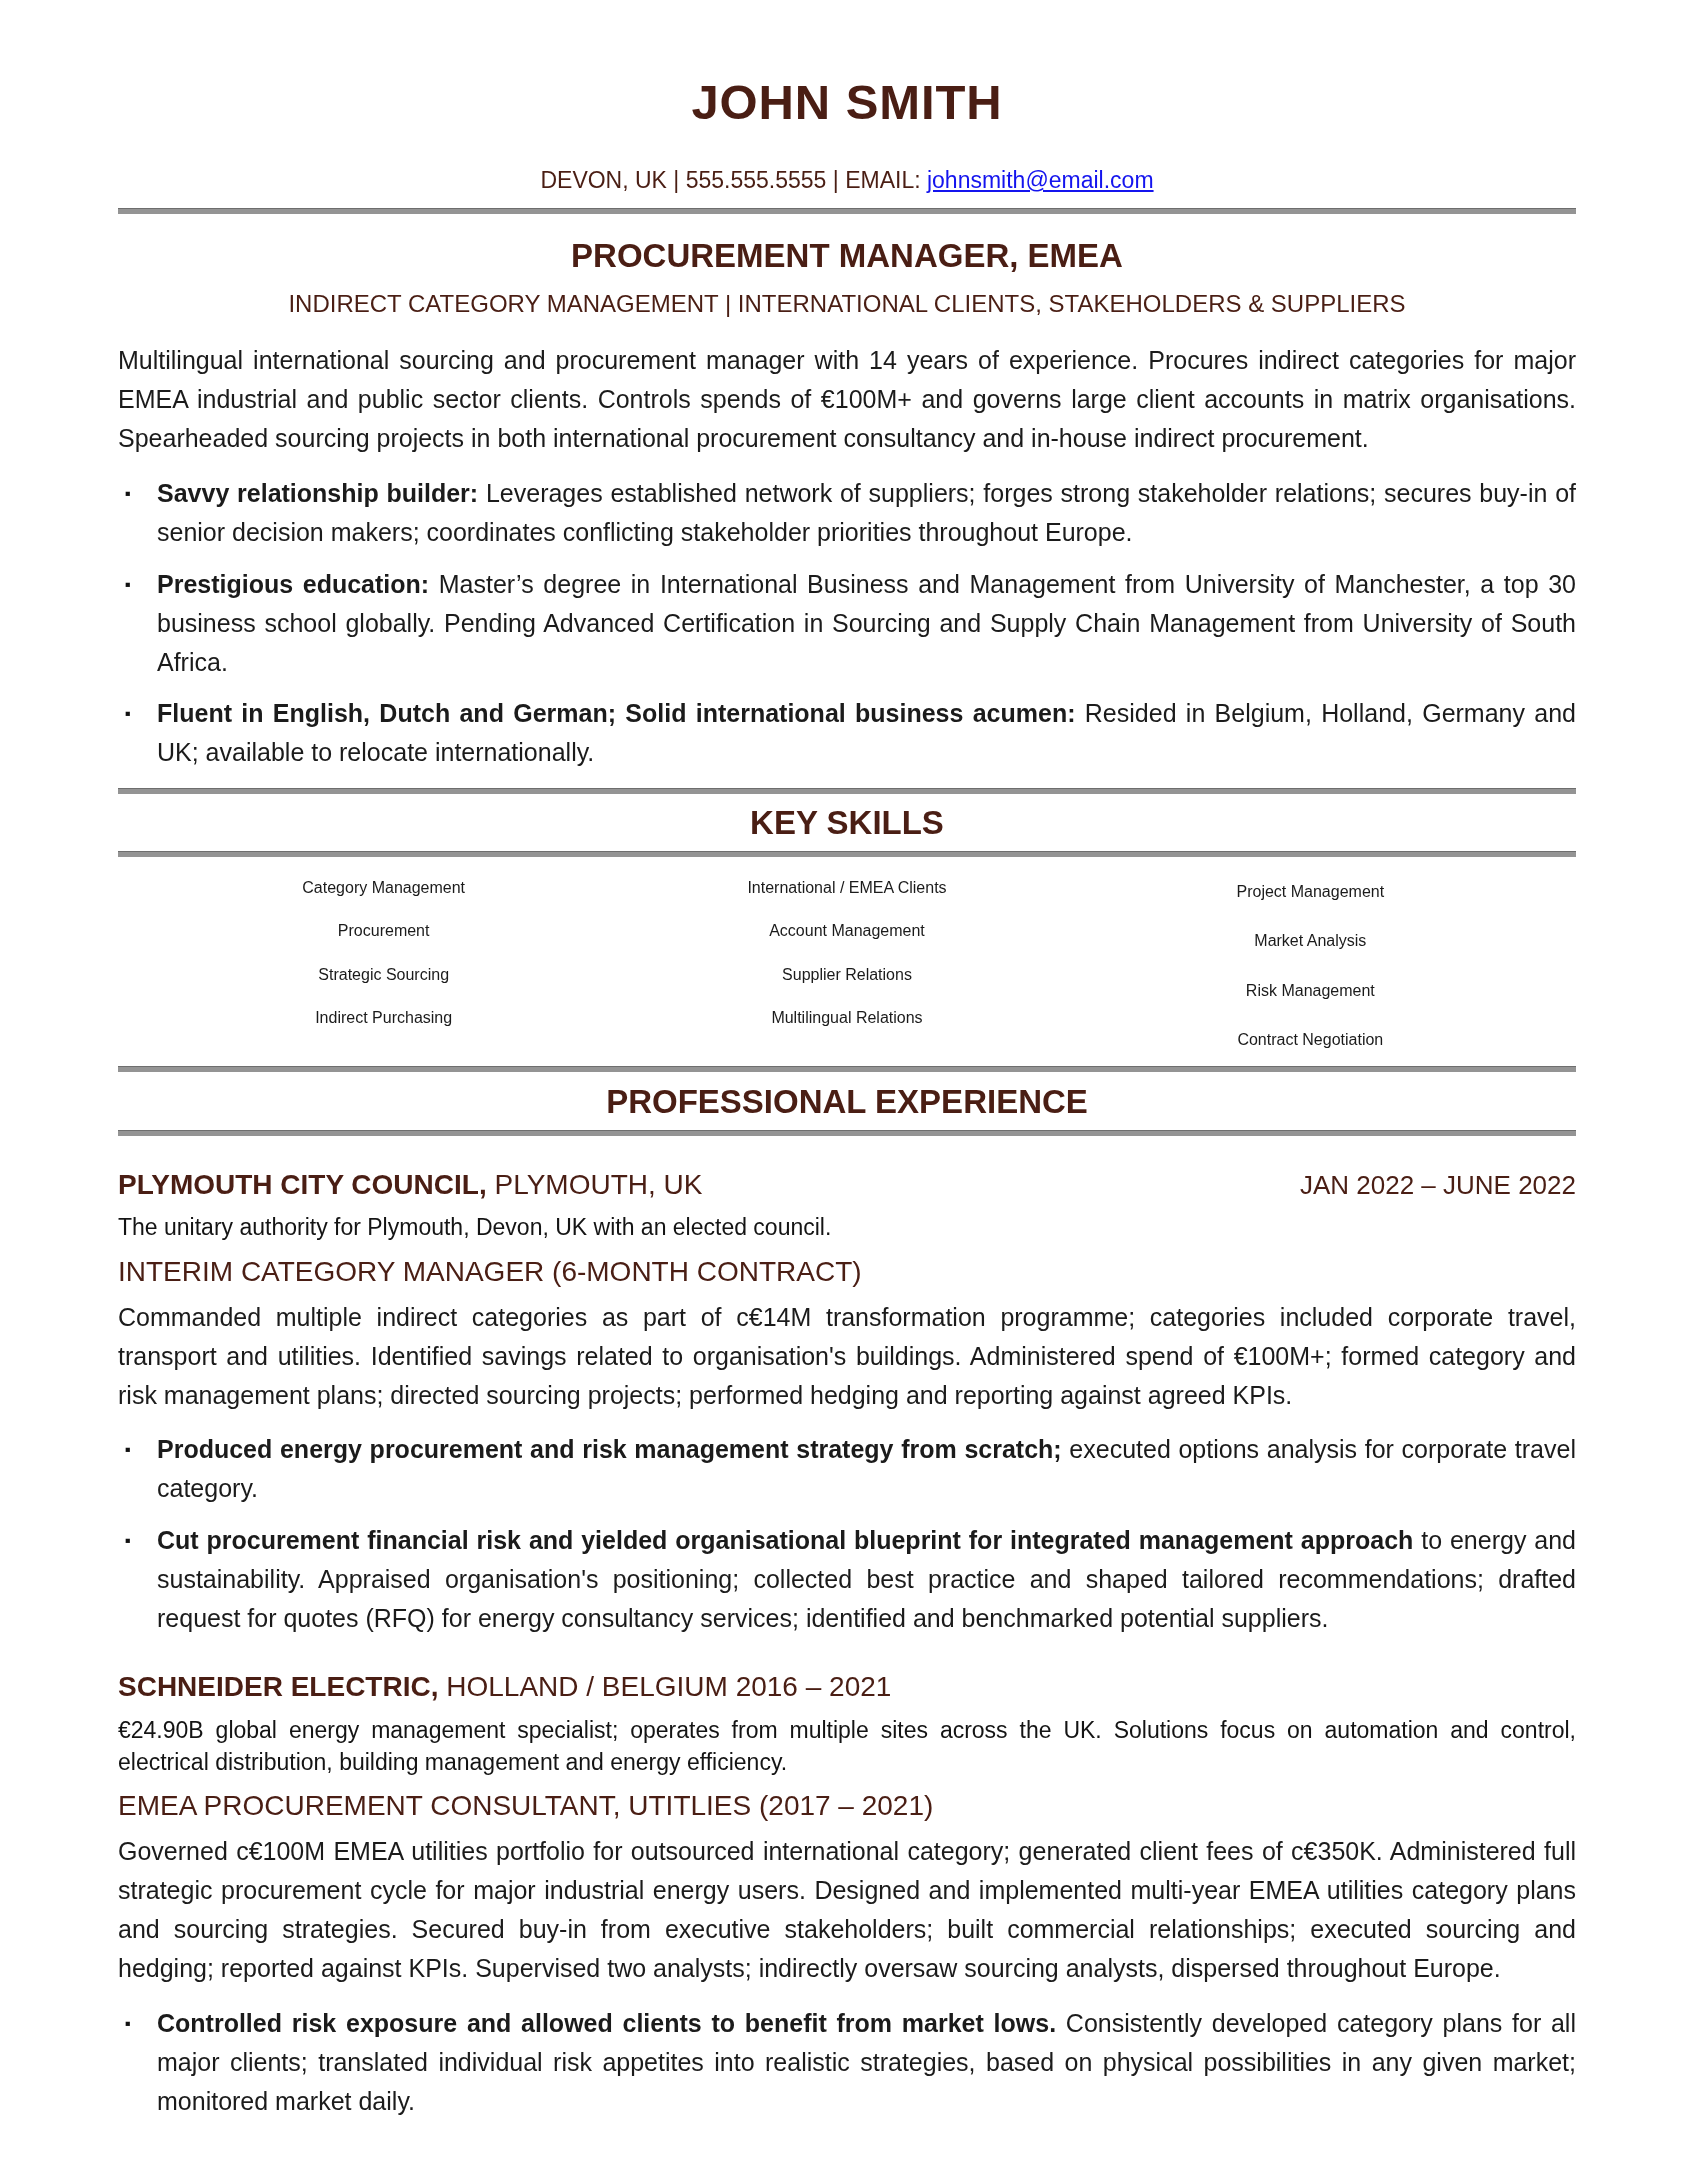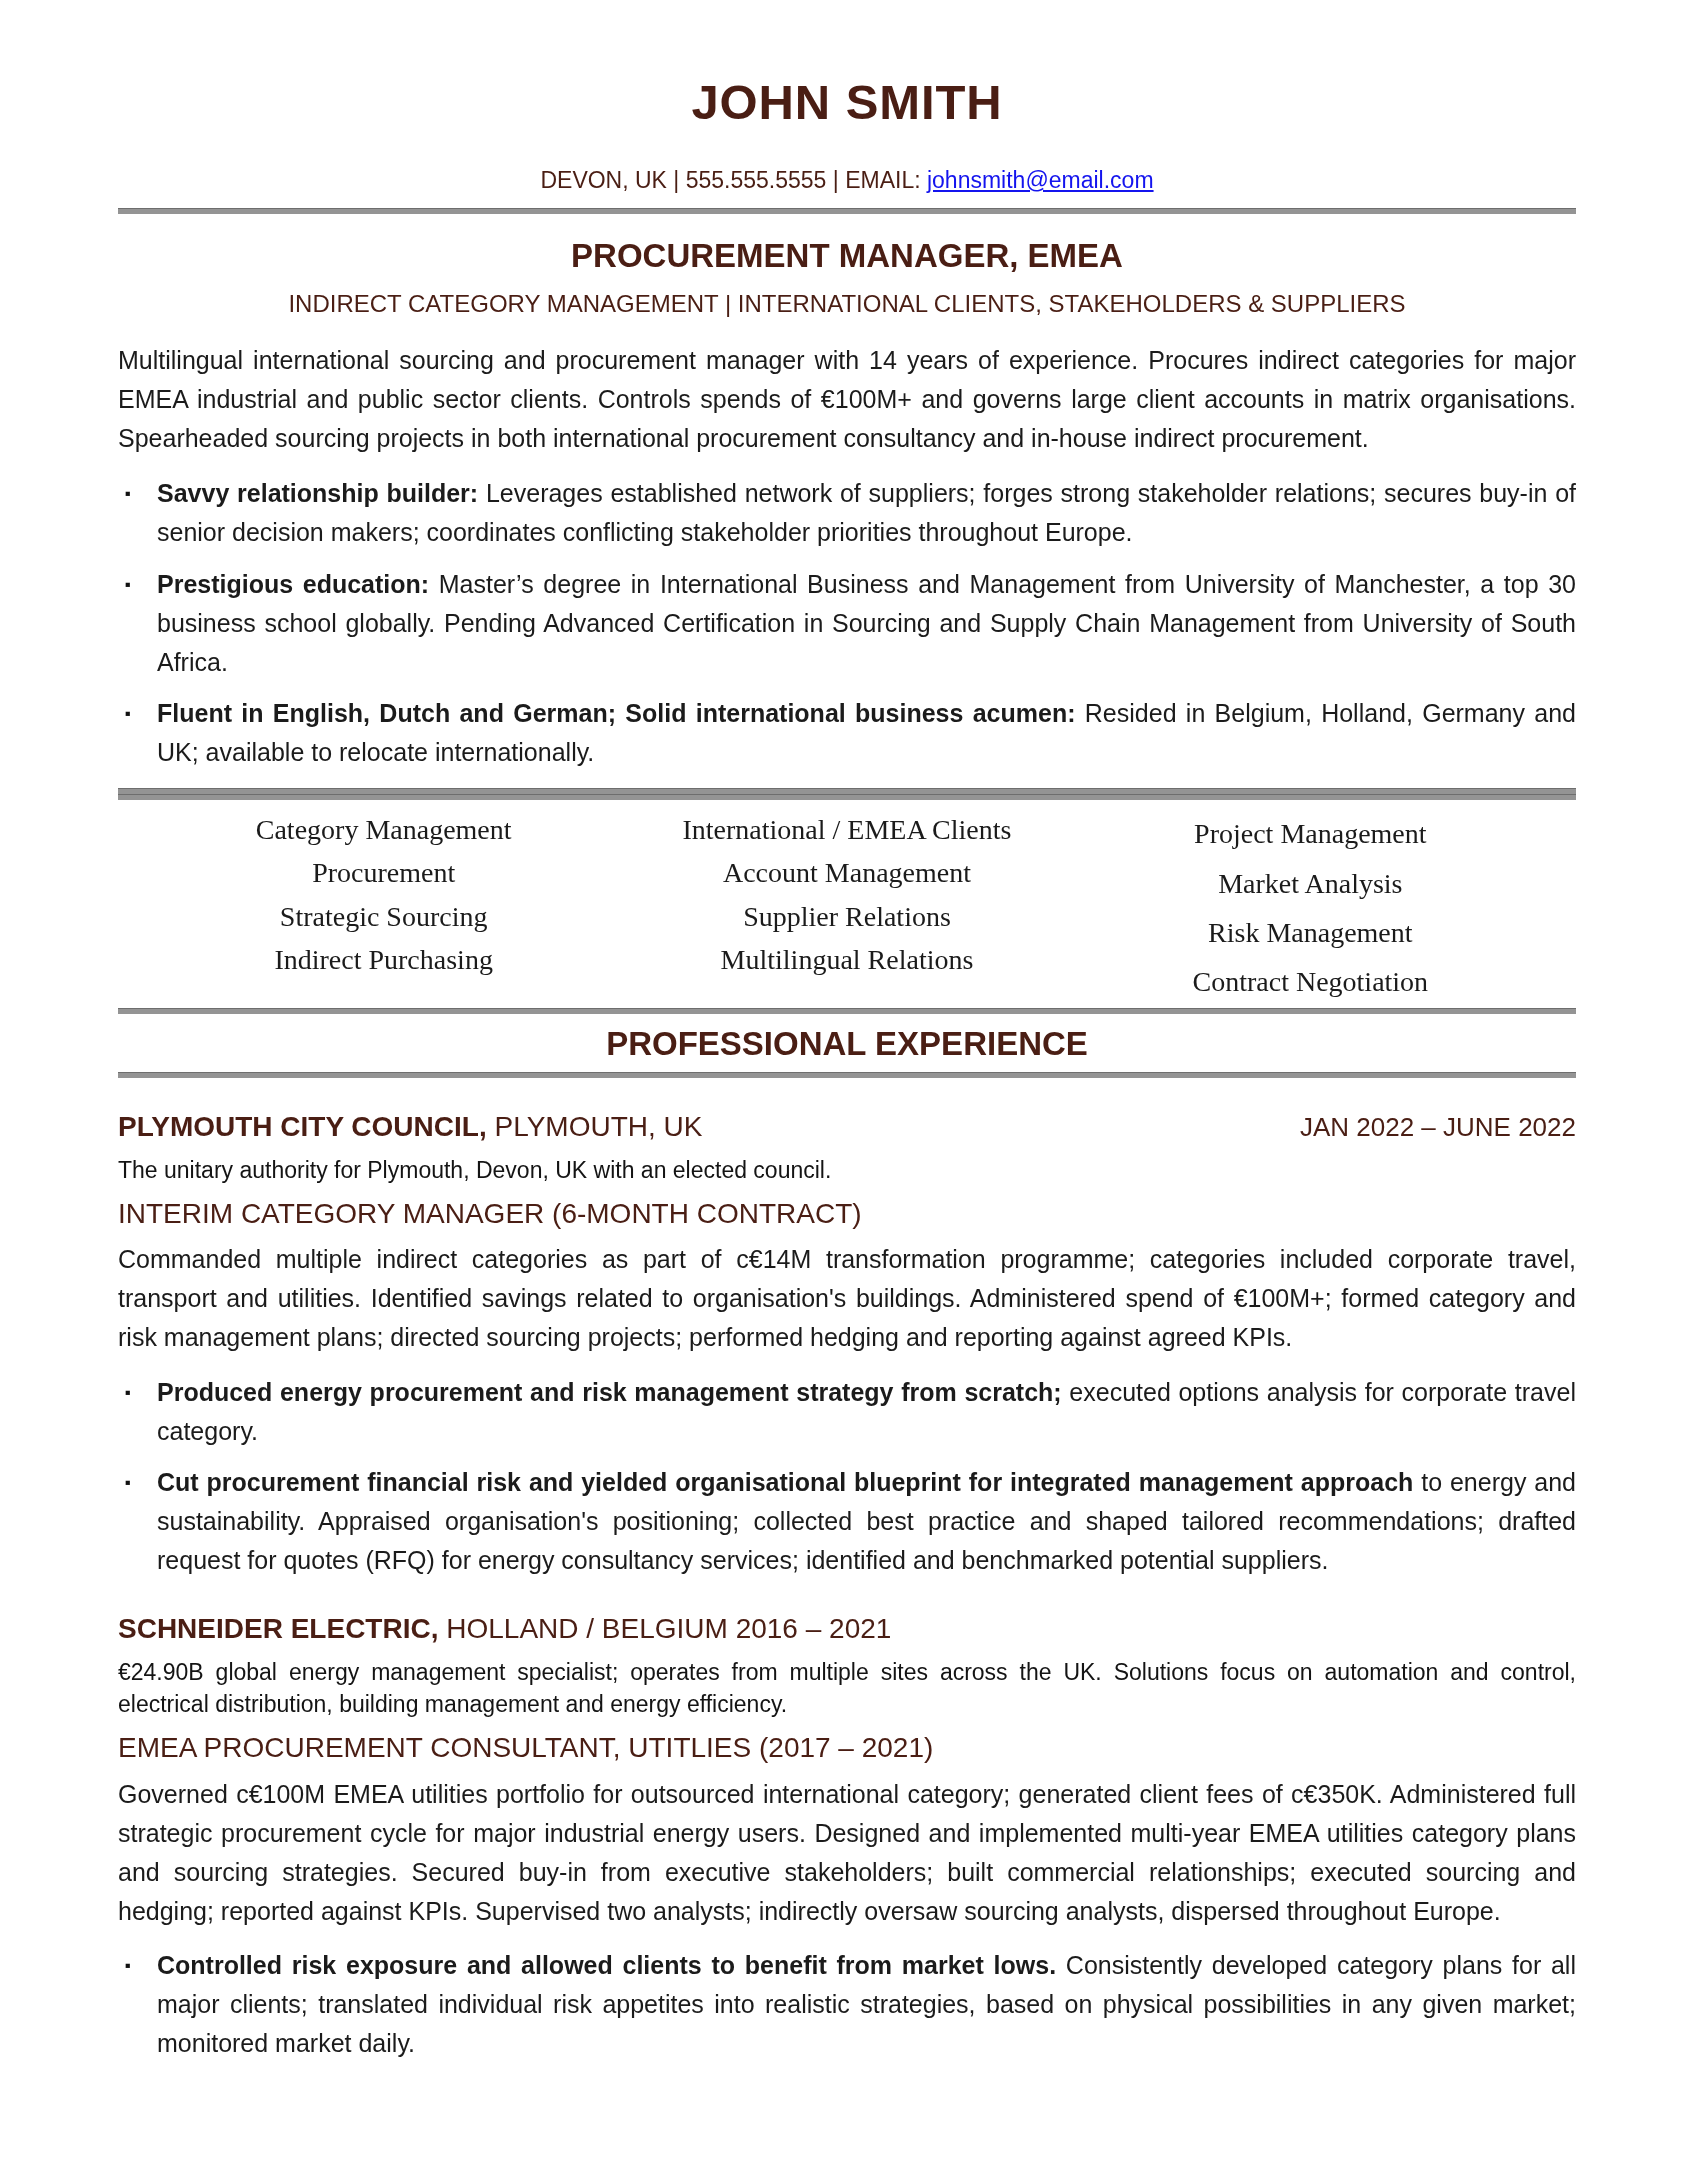--- a/index.html
+++ b/index.html
@@ -102,25 +102,24 @@
     display: flex;
     flex-direction: column;
     align-items: center;
     gap: 14.5px;
   }
   .skills-col.offset {
     gap: 20.4px;
     margin-top: 4.3px;
   }
   .skill-item {
-    font-size: 28px;
+    font-size: 16px;
     line-height: 29px;
     color: #1b1b1b;
     text-align: center;
-    font-family: Liberation Serif, serif;
   }
 
   .job { margin-top: 31px; }
   .job-line {
     display: flex;
     justify-content: space-between;
     align-items: flex-end;
     font-size: 28px;
     line-height: 36px;
     color: #4a1e14;
@@ -161,20 +160,21 @@
 
     <div class="body-text summary">Multilingual international sourcing and procurement manager with 14 years of experience. Procures indirect categories for major EMEA industrial and public sector clients. Controls spends of €100M+ and governs large client accounts in matrix organisations. Spearheaded sourcing projects in both international procurement consultancy and in-house indirect procurement.</div>
 
     <ul class="bullets body-text">
       <li><span class="marker">▪</span><span class="b-lead">Savvy relationship builder:</span><span> Leverages established network of suppliers; forges strong stakeholder relations; secures buy-in of senior decision makers; coordinates conflicting stakeholder priorities throughout Europe.</span></li>
       <li><span class="marker">▪</span><span class="b-lead">Prestigious education:</span><span> Master’s degree in International Business and Management from University of Manchester, a top 30 business school globally. Pending Advanced Certification in Sourcing and Supply Chain Management from University of South Africa.</span></li>
       <li><span class="marker">▪</span><span class="b-lead">Fluent in English, Dutch and German; Solid international business acumen:</span><span> Resided in Belgium, Holland, Germany and UK; available to relocate internationally.</span></li>
     </ul>
 
     <div class="h-rule" style="margin-top:15.3px"></div>
+    <div class="section-head">KEY SKILLS</div>
     <div class="h-rule"></div>
 
     <div class="skills-grid">
       <div class="skills-col">
         <div class="skill-item">Category Management</div>
         <div class="skill-item">Procurement</div>
         <div class="skill-item">Strategic Sourcing</div>
         <div class="skill-item">Indirect Purchasing</div>
       </div>
       <div class="skills-col">

